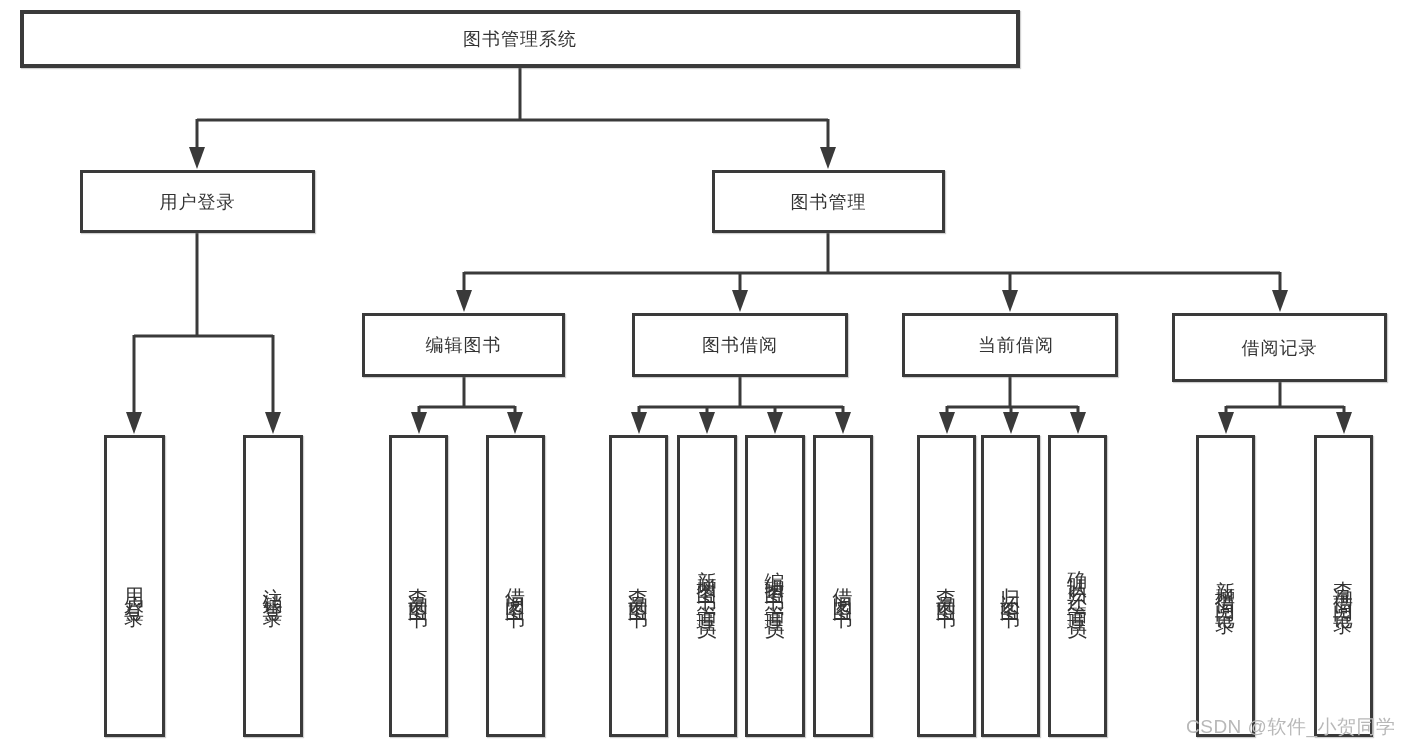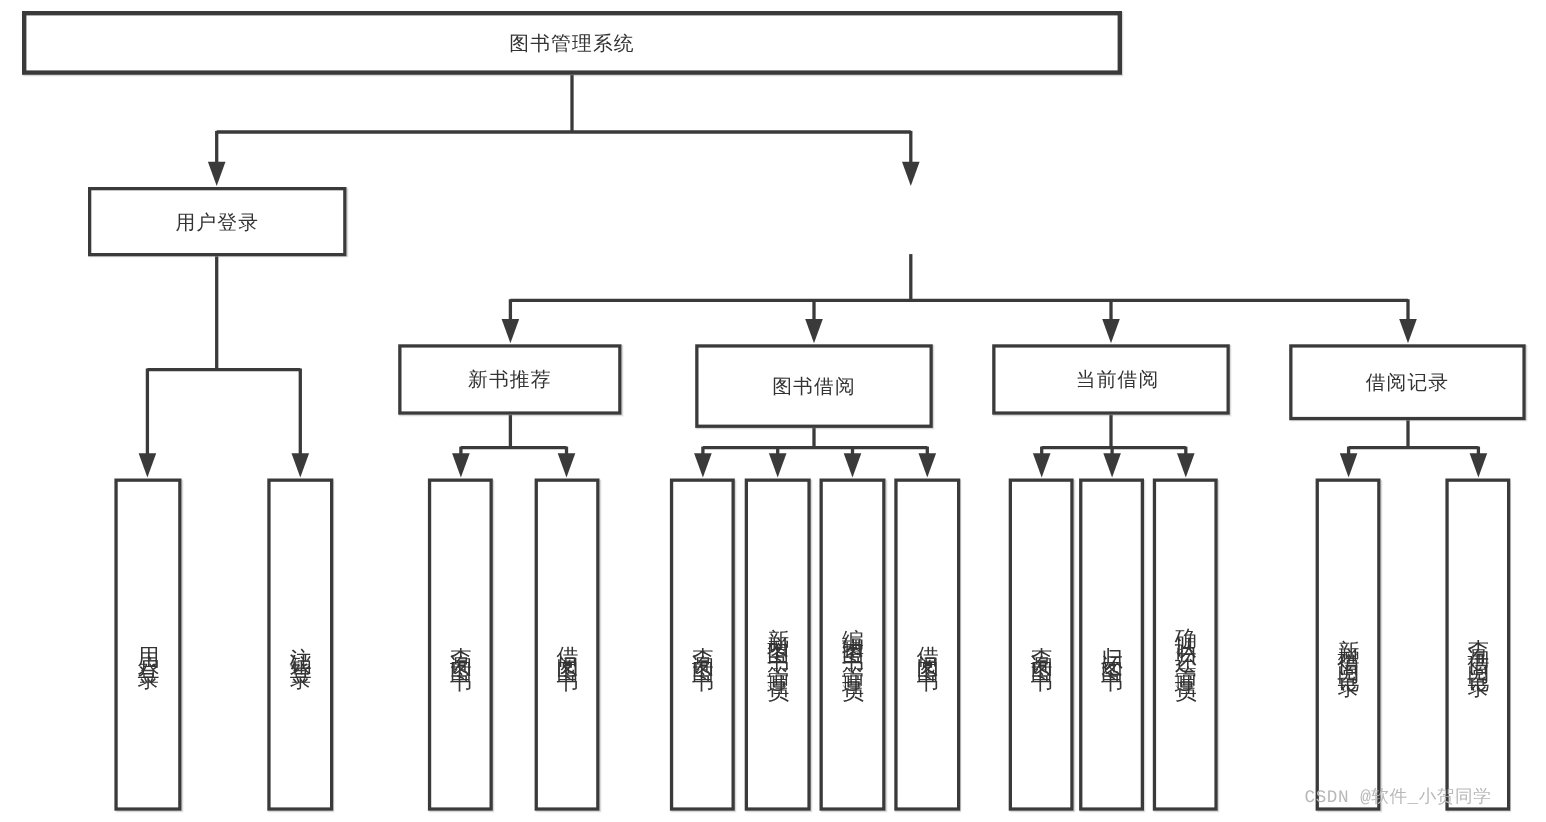--- a/index.html
+++ b/index.html
@@ -41,26 +41,25 @@
     font-size: 20px;
     letter-spacing: 7px;
     line-height: 1.1;
     white-space: nowrap;
   }
 
   .watermark {
     position: absolute;
     left: 1186px;
     top: 714px;
-    font-size: 16px;
+    font-size: 19px;
     letter-spacing: 0.5px;
     color: #b8b8b8;
     z-index: 10;
     white-space: nowrap;
-    font-family: Liberation Mono, monospace;
   }
 </style>
 </head>
 <body>
 
 <div class="canvas">
 
   <svg class="connectors" viewBox="0 0 1405 747" xmlns="http://www.w3.org/2000/svg" fill="none" stroke="#3a3a3a" stroke-width="3">
 
     <g>
@@ -137,25 +136,28 @@
     </g>
   </svg>
 
   <div class="node hbox root" style="left:20px; top:10px; width:1000px; height:58px;">
     <span>图书管理系统</span>
   </div>
 
   <div class="node hbox" style="left:80px; top:170px; width:235px; height:63px;">
     <span>用户登录</span>
   </div>
+  <div class="node hbox" style="left:712px; top:170px; width:233px; height:63px;">
+    <span>图书管理</span>
+  </div>
 
   <div class="node hbox" style="left:362px; top:313px; width:203px; height:64px;">
-    <span>新书推荐</span>
-  </div>
-  <div class="node hbox" style="left:632px; top:313px; width:216px; height:76px;">
+    <span>编辑图书</span>
+  </div>
+  <div class="node hbox" style="left:632px; top:313px; width:216px; height:64px;">
     <span>图书借阅</span>
   </div>
   <div class="node hbox" style="left:902px; top:313px; width:216px; height:64px;padding-left:12px;">
     <span>当前借阅</span>
   </div>
   <div class="node hbox" style="left:1172px; top:313px; width:215px; height:69px;">
     <span>借阅记录</span>
   </div>
 
   <div class="node leaf" style="left:104px; top:435px; width:61px; height:302px;">

